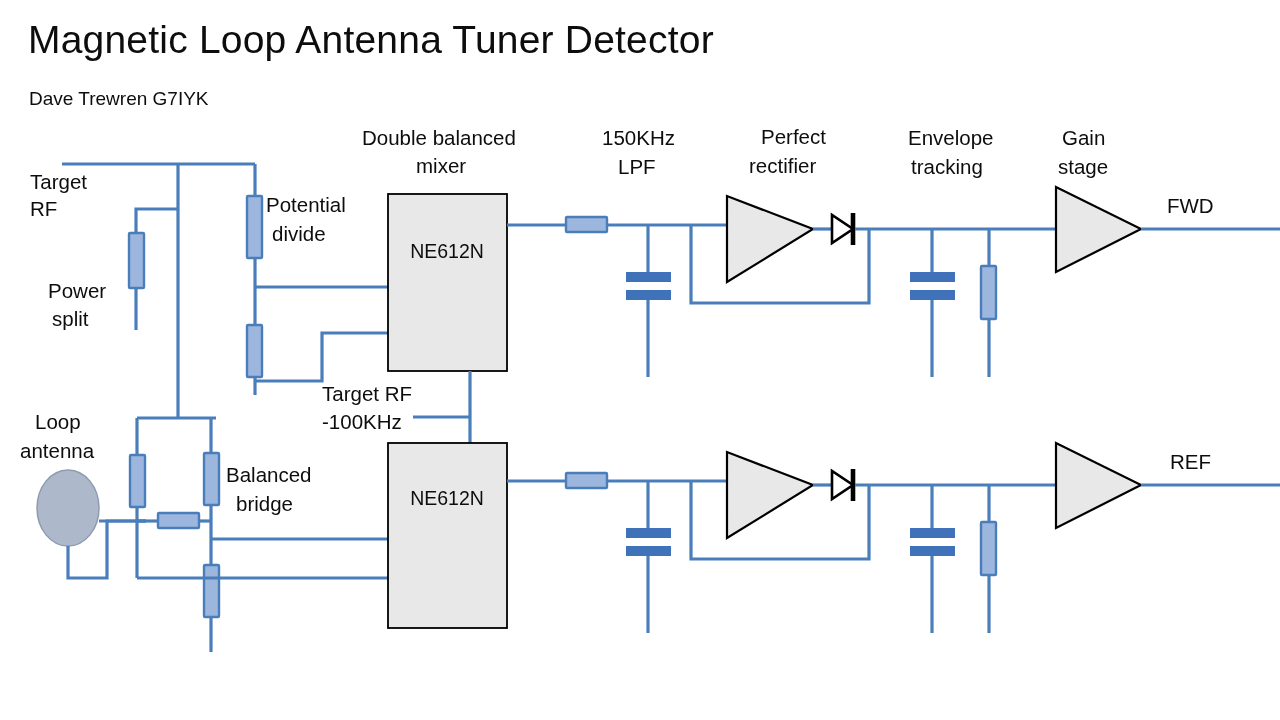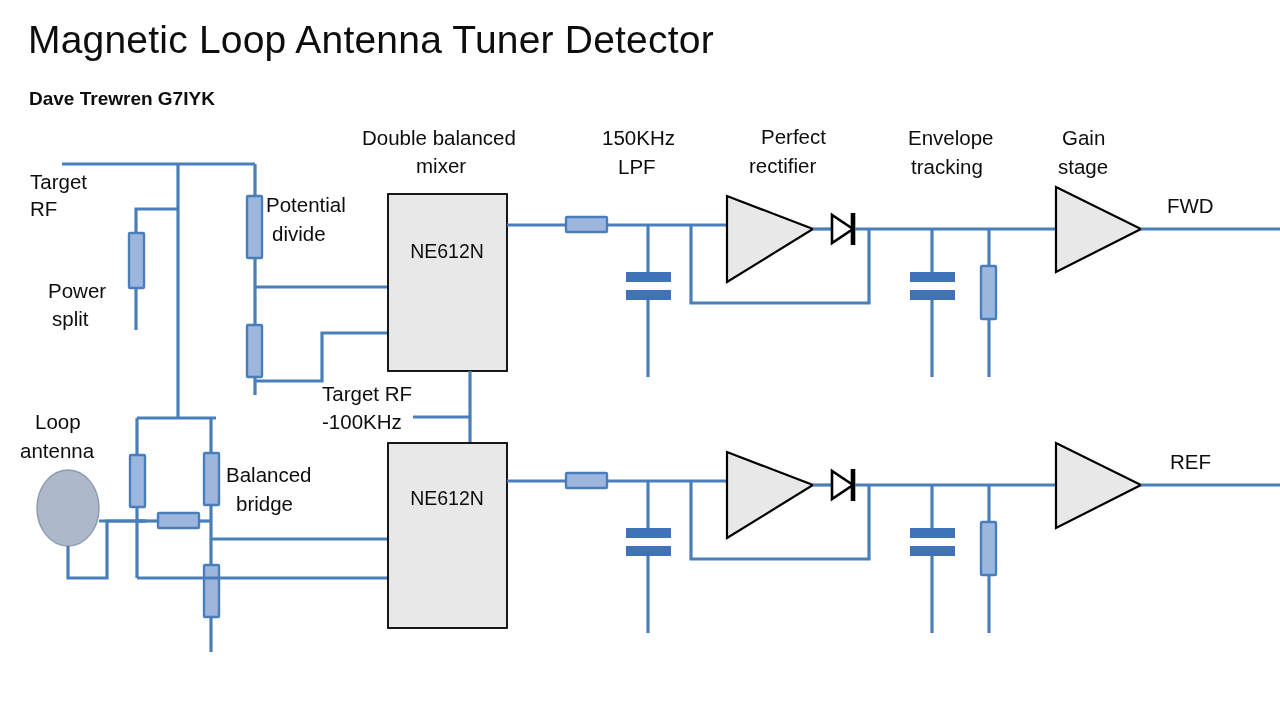--- a/index.html
+++ b/index.html
@@ -30,21 +30,21 @@
     font-weight: 400;
     letter-spacing: 0.2px;
     color: #0d0d0d;
     white-space: nowrap;
   }
   .subtitle {
     position: absolute;
     left: 29px;
     top: 88px;
     font-size: 19px;
-    font-weight: 700;
+    font-weight: 400;
     color: #0d0d0d;
     white-space: nowrap;
   }
   svg.schematic {
     position: absolute;
     left: 0;
     top: 0;
     width: 1280px;
     height: 720px;
   }

